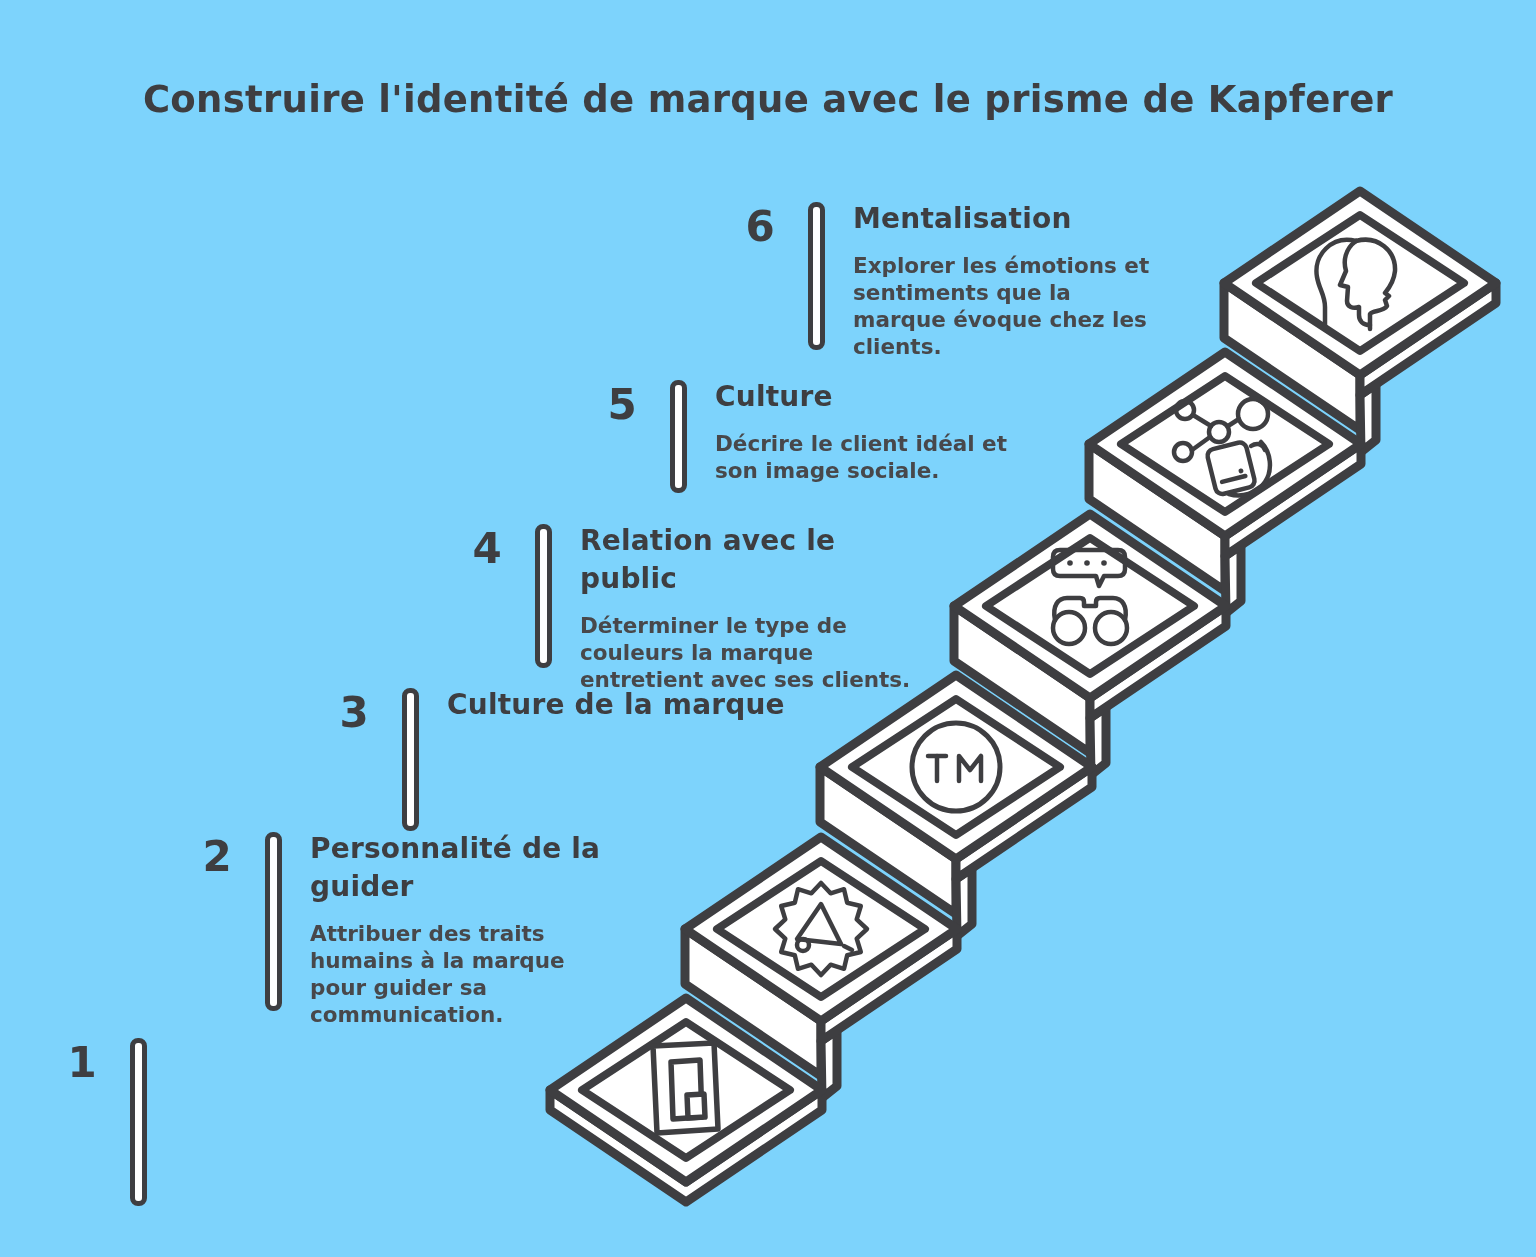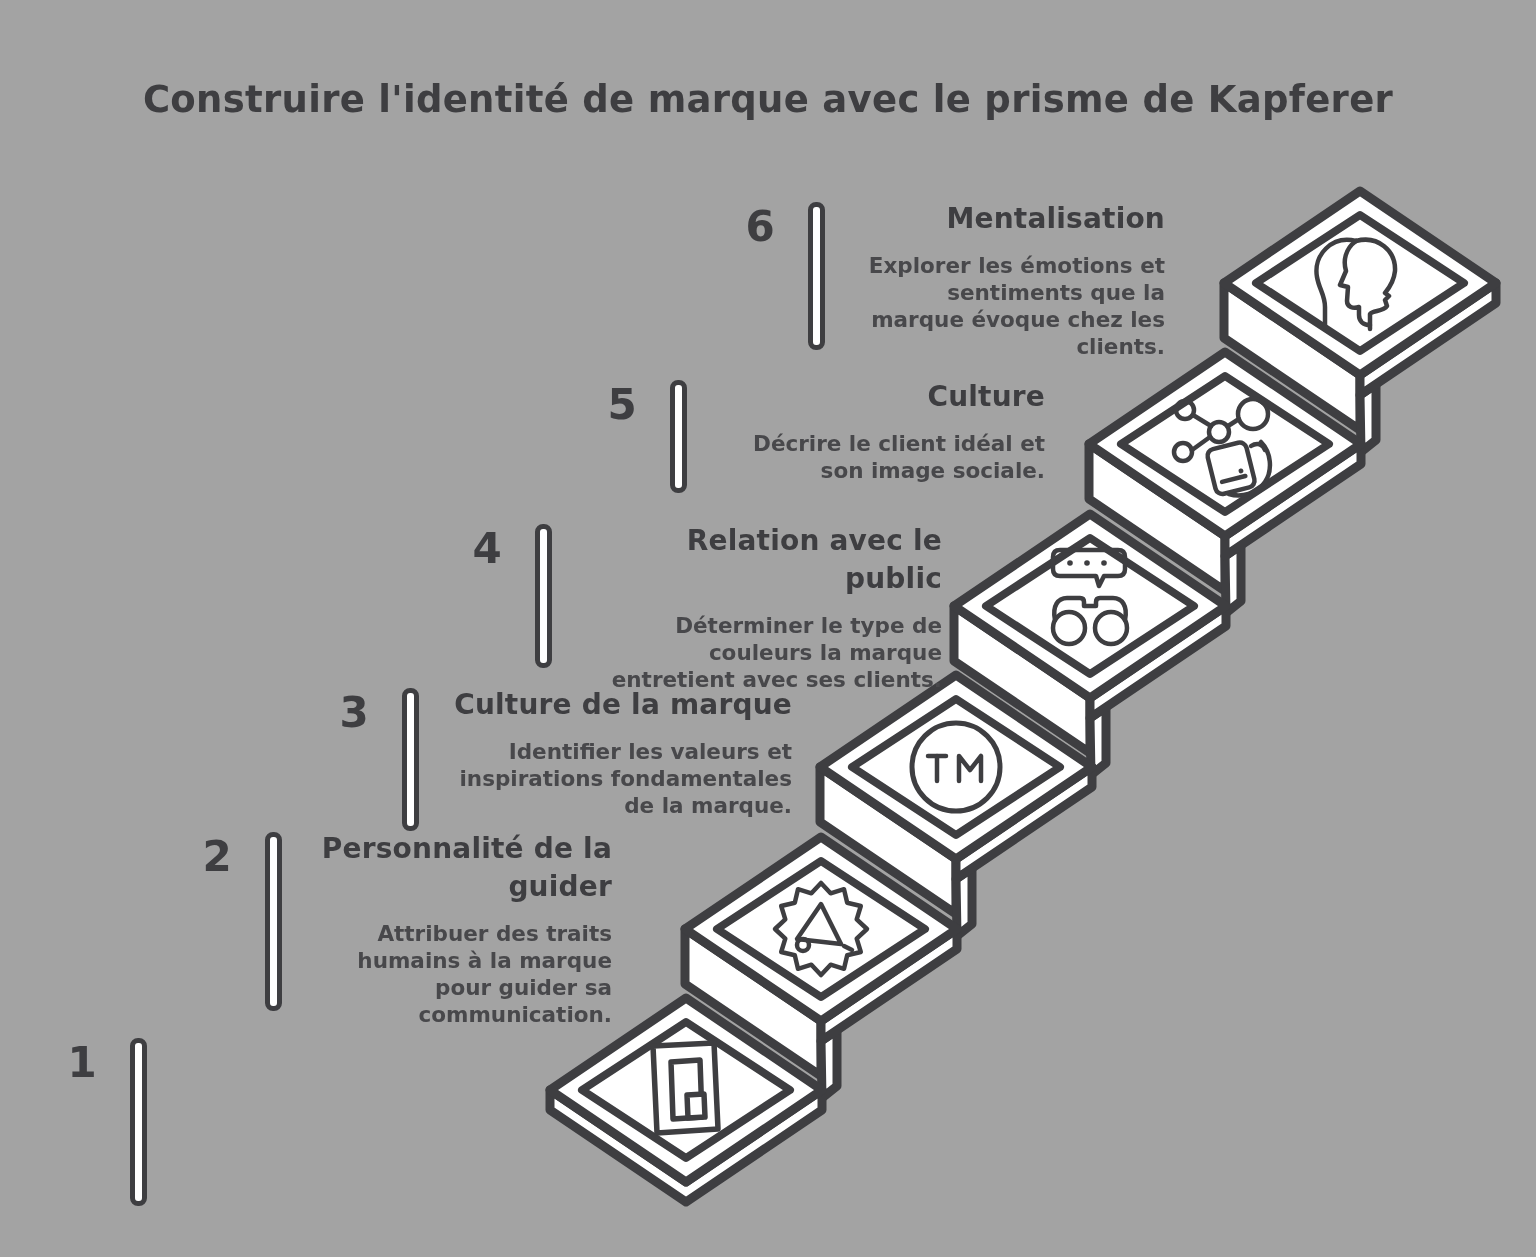--- a/index.html
+++ b/index.html
@@ -1,34 +1,34 @@
 <!DOCTYPE html>
 <html><head>
 <meta charset="utf-8">
 <style>
   html,body{margin:0;padding:0;background:#ffffff;}
   #canvas{
-    position:relative;width:1536px;height:1257px;background:#a3a3a3;
+    position:relative;width:1536px;height:1257px;background:#7dd3fc;
     overflow:hidden;font-family:"DejaVu Sans", sans-serif;color:#3e3e41;
   }
   #stairs{position:absolute;left:0;top:0;width:1536px;height:1257px;}
   h1#title{
     position:absolute;top:78px;left:0;width:100%;margin:0;text-align:center;
     font-size:37px;font-weight:bold;color:#3e3e41;letter-spacing:.3px;
   }
   .step{position:absolute;display:flex;align-items:flex-start;}
   .num{
     width:64px;text-align:center;font-size:42px;font-weight:bold;color:#3e3e41;
     margin-top:6px;line-height:1;flex:0 0 auto;
   }
   .bar{
     flex:0 0 auto;width:7px;margin-left:16px;margin-top:2px;
     border:5px solid #3e3e41;border-radius:8px;background:#ffffff;
   }
-  .txt{margin-left:28px;text-align:right;}
+  .txt{margin-left:28px;}
   .txt h2{margin:0;font-size:28px;font-weight:bold;color:#3e3e41;line-height:1.35;letter-spacing:.2px;}
   .txt p{margin:14px 0 0 0;font-size:21.5px;color:#48484b;line-height:1.26;font-weight:bold;}
   
   #step-block-1{left:50px;top:1036px;}  #step-block-1 .bar{height:158px;} #step-block-1 .txt{width:360px;}
   #step-block-2{left:185px;top:830px;}  #step-block-2 .bar{height:169px;} #step-block-2 .txt{width:302px;}
   #step-block-3{left:322px;top:686px;}  #step-block-3 .bar{height:133px;} #step-block-3 .txt{width:345px;}
   #step-block-4{left:455px;top:522px;}  #step-block-4 .bar{height:134px;} #step-block-4 .txt{width:362px;}
   #step-block-5{left:590px;top:378px;}  #step-block-5 .bar{height:103px;} #step-block-5 .txt{width:330px;}
   #step-block-6{left:728px;top:200px;}  #step-block-6 .bar{height:138px;} #step-block-6 .txt{width:312px;}
   svg *{vector-effect:none;}
@@ -161,21 +161,20 @@
       <h2>Relation avec le public</h2>
       <p>Déterminer le type de couleurs la marque entretient avec ses clients.</p>
     </div>
   </div>
 
   <div class="step" id="step-block-3">
     <div class="num">3</div>
     <div class="bar"></div>
     <div class="txt">
       <h2>Culture de la marque</h2>
-      <p>Identifier les valeurs et inspirations fondamentales de la marque.</p>
     </div>
   </div>
 
   <div class="step" id="step-block-2">
     <div class="num">2</div>
     <div class="bar"></div>
     <div class="txt">
       <h2>Personnalité de la guider</h2>
       <p>Attribuer des traits humains à la marque pour guider sa communication.</p>
     </div>

